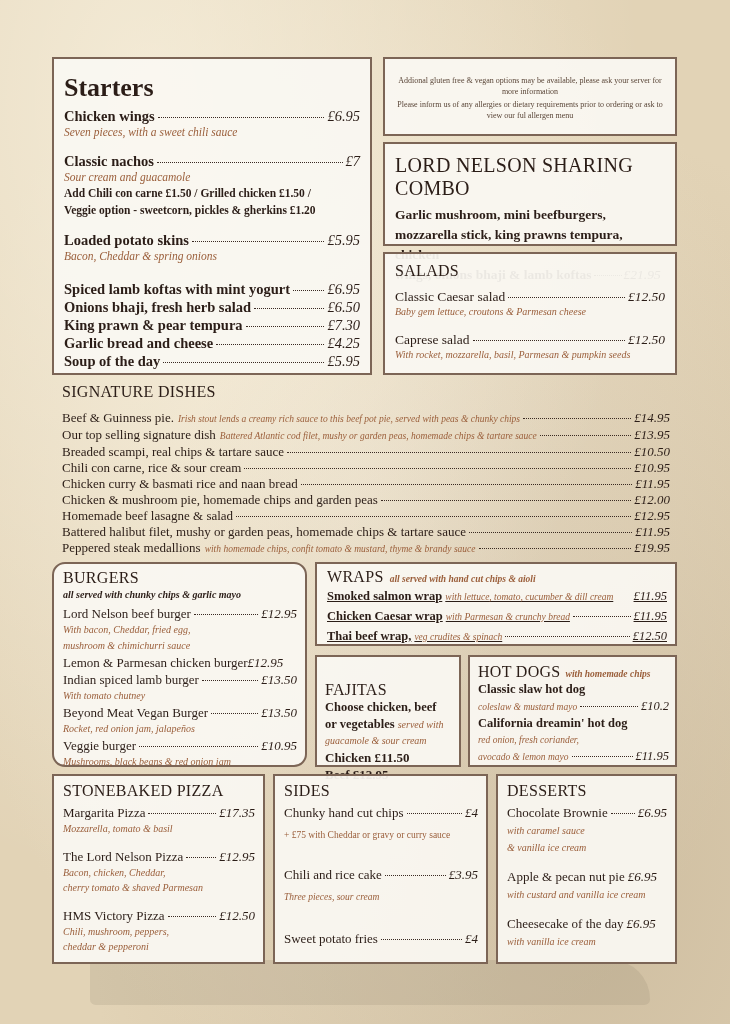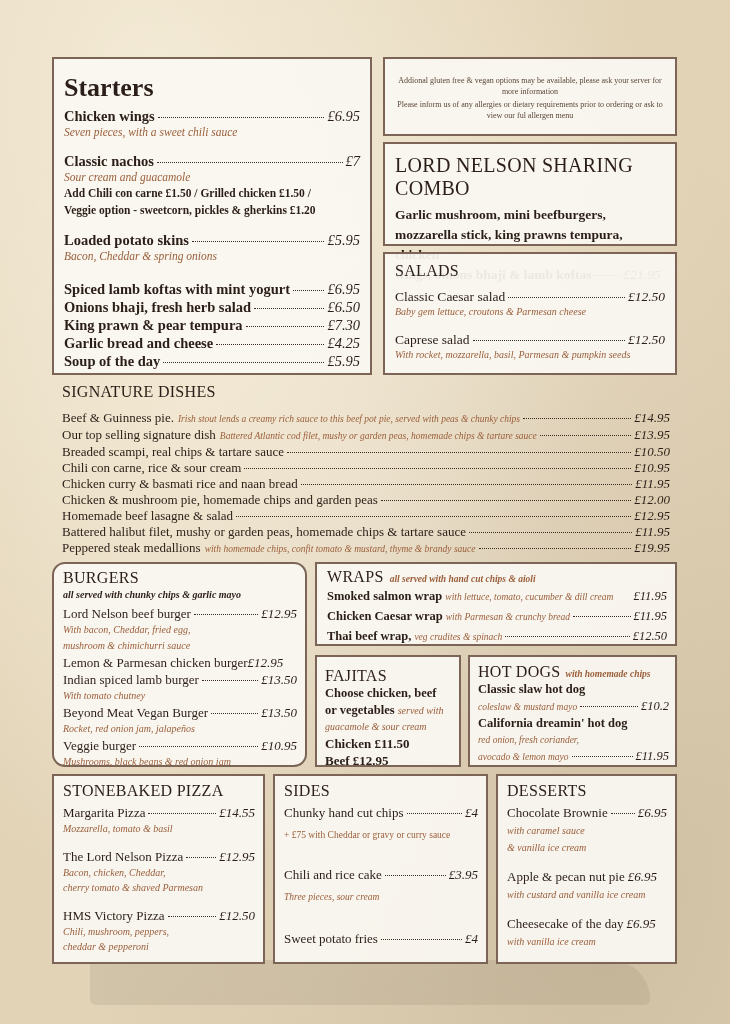--- a/index.html
+++ b/index.html
@@ -74,25 +74,25 @@
   #burgers .sub { font-size: 10px; font-style: italic; font-weight: bold; line-height: 14px; margin-bottom: 3px; }
   #burgers .price-row { font-size: 13px; line-height: 17px; }
   #burgers .price-row .name { font-weight: normal; }
   #burgers .desc { font-size: 10px; line-height: 16px; }
 
   
   #wraps { left: 315px; top: 562px; width: 362px; height: 84px; padding: 4px 8px 0 10px; }
   #wraps .head-line { display: flex; align-items: baseline; margin-bottom: 1px; }
   #wraps .heading { font-size: 16px; margin-right: 6px; }
   #wraps .sub { font-size: 9.5px; font-style: italic; font-weight: bold; color: #9a5e3a; }
-  #wraps .price-row { font-size: 12.5px; line-height: 19px; }
+  #wraps .price-row { font-size: 12.5px; line-height: 19px; text-decoration: underline; }
   #wraps .price-row .desc { font-size: 9.5px; margin-left: 3px; }
 
   
-  #fajitas { left: 315px; top: 655px; width: 146px; height: 112px; padding: 10px 6px 0 8px; }
+  #fajitas { left: 315px; top: 655px; width: 146px; height: 112px; padding: 24px 6px 0 8px; }
   #fajitas .heading { font-size: 16px; line-height: 18px; }
   #fajitas .line { font-size: 12.5px; line-height: 17px; font-weight: bold; }
   #fajitas .desc { font-size: 10px; font-weight: normal; }
   #fajitas .opt { font-size: 13px; line-height: 17px; font-weight: bold; }
 
   
   #hotdogs { left: 468px; top: 655px; width: 209px; height: 112px; padding: 6px 6px 0 8px; }
   #hotdogs .head-line { display: flex; align-items: baseline; }
   #hotdogs .heading { font-size: 16px; line-height: 18px; margin-right: 5px; }
   #hotdogs .sub { font-size: 9.5px; font-style: italic; font-weight: bold; color: #9a5e3a; }
@@ -349,21 +349,21 @@
       <span class="dots"></span>
       <span class="price">£11.95</span>
     </div>
 </section>
 
 <section id="pizza" class="box">
   <h2 class="heading">STONEBAKED PIZZA</h2>
   <div class="price-row">
       <span class="name">Margarita Pizza</span>
       <span class="dots"></span>
-      <span class="price">£14.55</span>
+      <span class="price">£17.35</span>
     </div>
   <div class="desc">Mozzarella, tomato &amp; basil</div>
   <div class="gap"></div>
   <div class="price-row">
       <span class="name">The Lord Nelson Pizza</span>
       <span class="dots"></span>
       <span class="price">£12.95</span>
     </div>
   <div class="desc">Bacon, chicken, Cheddar,</div>
   <div class="desc">cherry tomato &amp; shaved Parmesan</div>

